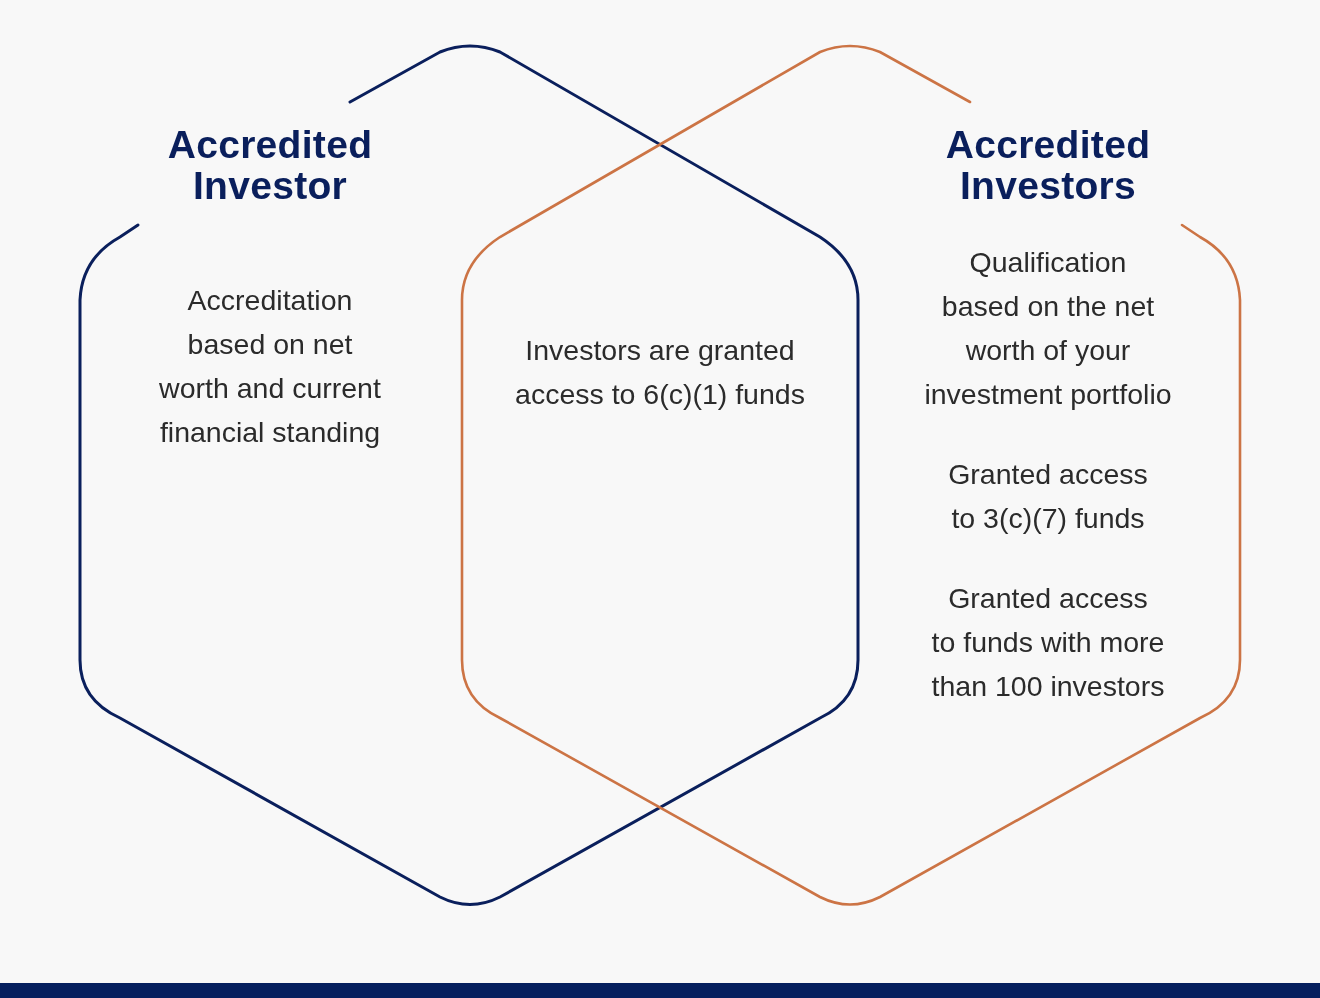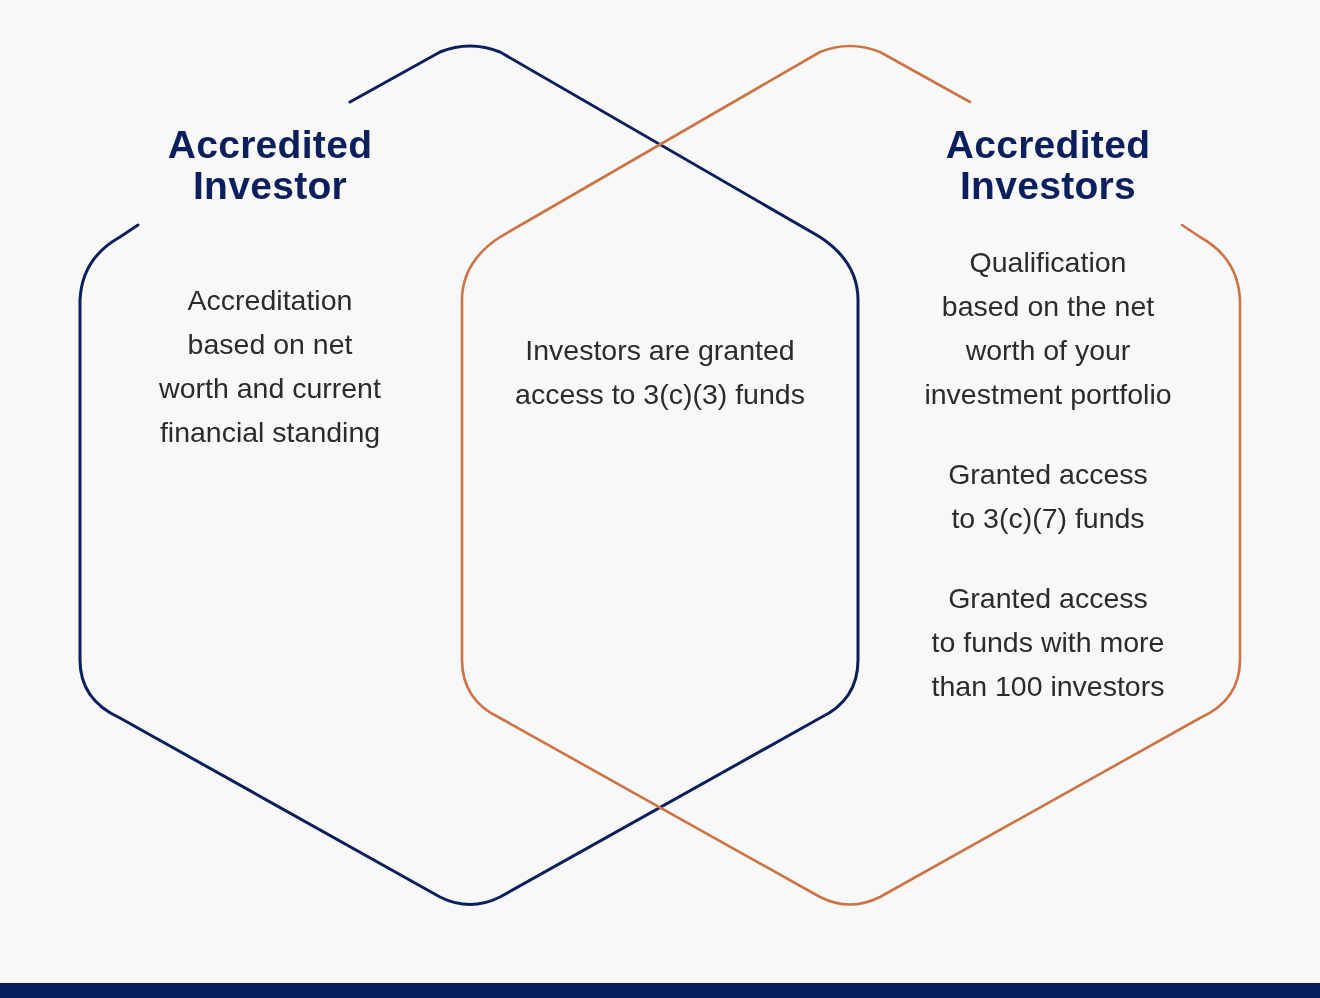--- a/index.html
+++ b/index.html
@@ -59,21 +59,21 @@
 
 <div class="col" style="left:120px; top:278px; width:300px;">
   <p class="para">Accreditation
 based on net
 worth and current
 financial standing</p>
 </div>
 
 <div class="col" style="left:490px; top:328px; width:340px;">
   <p class="para">Investors are granted
-access to 3(c)(3) funds</p>
+access to 6(c)(1) funds</p>
 </div>
 
 <div class="col" style="left:893px; top:240px; width:310px;">
   <p class="para">Qualification
 based on the net
 worth of your
 investment portfolio</p>
   <p class="para">Granted access
 to 3(c)(7) funds</p>
   <p class="para">Granted access

